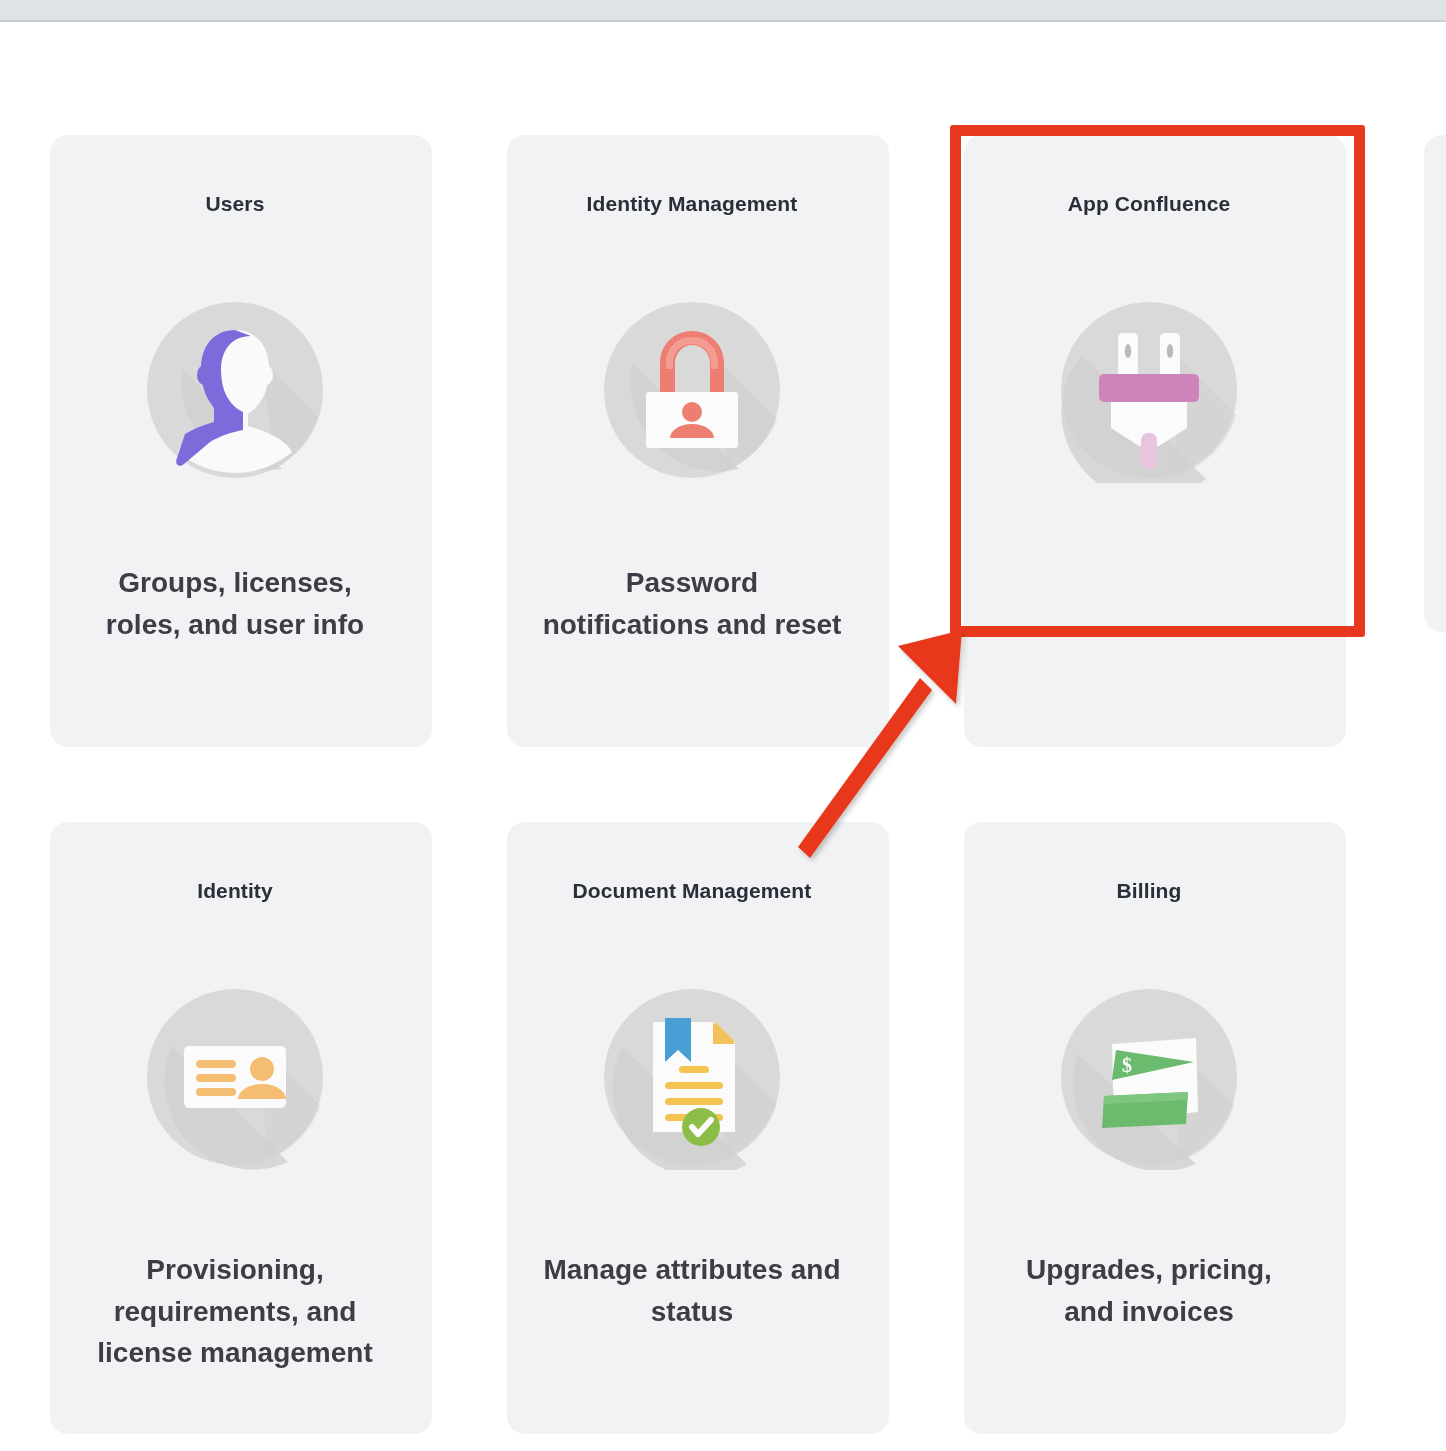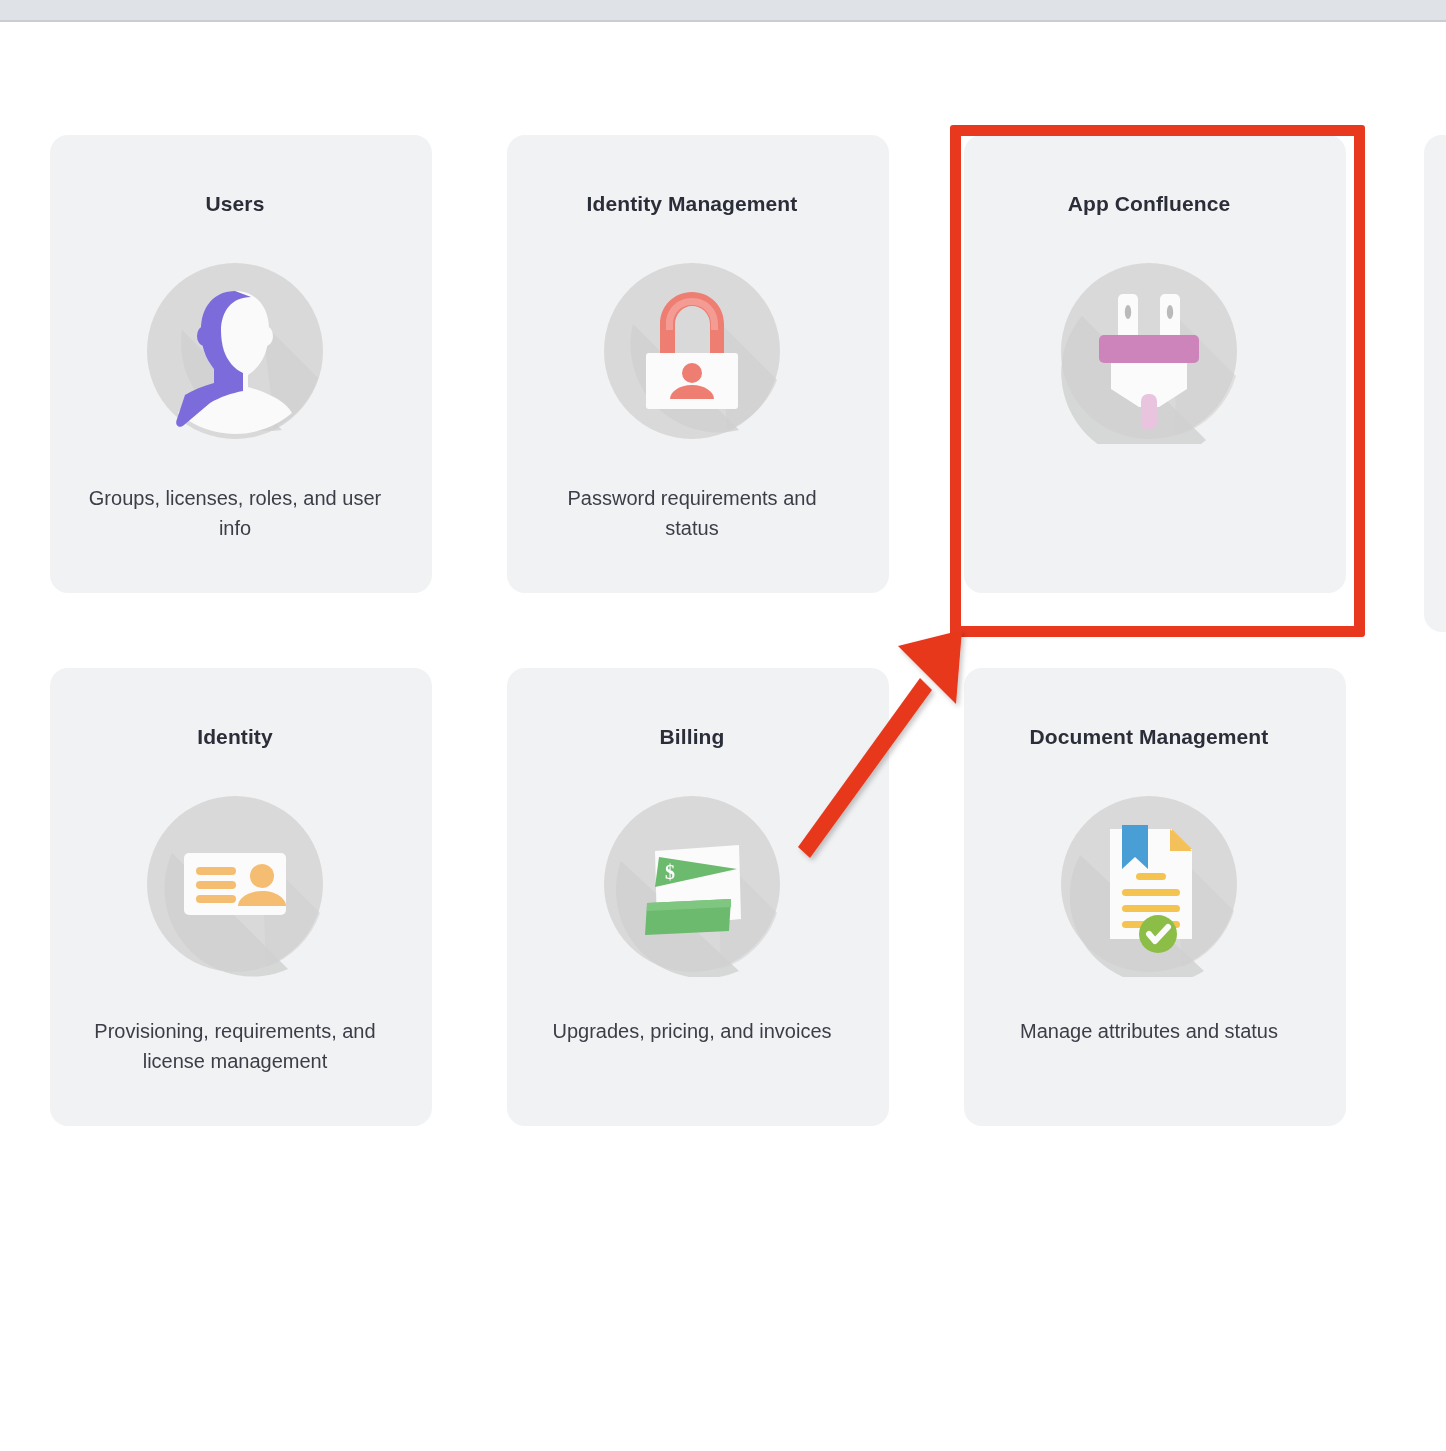--- a/index.html
+++ b/index.html
@@ -26,29 +26,30 @@
   .grid {
     position: absolute;
     left: 50px; top: 135px;
     width: 1440px;
   }
   .row { display: flex; gap: 75px; }
   .row + .row { margin-top: 75px; }
 
   .card {
     width: 382px;
-    height: 458px;
+    height: 612px;
     background: #f1f2f4;
     border-radius: 18px;
     padding: 56px 26px 30px 14px;
     display: flex;
     flex-direction: column;
     align-items: center;
     flex: 0 0 auto;
     position: relative;
+    gap: 39px;
   }
 
   .card-title {
     font-size: 21px;
     font-weight: bold;
     color: #2b2d38;
     text-align: center;
     letter-spacing: 0.1px;
     line-height: 1.2;
     margin: 0;
@@ -57,26 +58,26 @@
   .card-icon {
     margin-top: 42px;
     width: 186px;
     height: 186px;
     flex: 0 0 auto;
   }
   .card-icon svg { display: block; width: 186px; height: 186px; }
 
   .card-desc {
     margin-top: 40px;
-    font-size: 20px;
+    font-size: 28px;
     line-height: 1.48;
     color: #3c3d47;
     text-align: center;
     max-width: 300px;
-    font-weight: normal;
+    font-weight: bold;
   }
 
   
   .card-partial {
     position: absolute;
     left: 1424px; top: 135px;
     width: 382px; height: 497px;
     background: #f1f2f4;
     border-radius: 18px;
   }
@@ -137,21 +138,21 @@
             <path d="M128 172 A88 88 0 0 0 178 122 L122 66 Z" fill="#cfcfcf" opacity="0.6"></path>
             <path d="M93 34 c-18 0 -32 14 -32 32 l0 30 l15 0 l0 -30 c0 -10 8 -18 17 -18 c10 0 18 8 18 18 l0 30 l14 0 l0 -30 c0 -18 -14 -32 -32 -32 z" fill="#ee7d72"></path>
             <path d="M93 40 c-15 0 -26 11 -26 26 l0 6 l7 0 l0 -6 c0 -11 8 -19 19 -19 c11 0 19 8 19 19 l0 6 l7 0 l0 -6 c0 -15 -11 -26 -26 -26 z" fill="#f5a199" opacity="0.85"></path>
             <rect x="47" y="95" width="92" height="56" rx="3" fill="#fbfbfb"></rect>
             <g fill="#ee7d72">
               <circle cx="93" cy="115" r="10"></circle>
               <path d="M93 127 c-13 0 -22 7 -22 14 l44 0 c0 -7 -9 -14 -22 -14 z"></path>
             </g>
           </svg>
         </div>
-        <div class="card-desc">Password requirements and status</div>
+        <div class="card-desc">Password notifications and reset</div>
       </div>
 
       <div class="card">
         <div class="card-title">App Confluence</div>
         <div class="card-icon">
           <svg viewBox="0 0 186 186">
             <circle cx="93" cy="93" r="88" fill="#d9d9d9"></circle>
             <path d="M26 58 L150 182 A88 88 0 0 1 26 58 Z" fill="#cfcfcf" opacity="0.8"></path>
             <path d="M120 178 A88 88 0 0 0 180 118 L118 56 Z" fill="#cfcfcf" opacity="0.55"></path>
             <rect x="62" y="36" width="20" height="48" rx="5" fill="#fbfbfb"></rect>
@@ -179,37 +180,20 @@
             <g fill="#f5bd71">
               <rect x="54" y="76" width="40" height="8" rx="4"></rect>
               <rect x="54" y="90" width="40" height="8" rx="4"></rect>
               <rect x="54" y="104" width="40" height="8" rx="4"></rect>
               <circle cx="120" cy="85" r="12"></circle>
               <path d="M120 100 c-15 0 -24 8 -24 15 l48 0 c0 -7 -9 -15 -24 -15 z"></path>
             </g>
           </svg>
         </div>
         <div class="card-desc">Provisioning, requirements, and license management</div>
-      </div>
-
-      <div class="card">
-        <div class="card-title">Billing</div>
-        <div class="card-icon">
-          <svg viewBox="0 0 186 186">
-            <circle cx="93" cy="93" r="88" fill="#d9d9d9"></circle>
-            <path d="M22 70 L140 180 A88 88 0 0 1 22 70 Z" fill="#cfcfcf" opacity="0.8"></path>
-            <path d="M122 178 A88 88 0 0 0 178 122 L118 62 Z" fill="#cfcfcf" opacity="0.55"></path>
-            <path d="M56 60 L140 54 L142 128 L58 136 Z" fill="#fbfbfb"></path>
-            <path d="M60 66 L138 78 L56 96 Z" fill="#6cba6e"></path>
-            <path d="M48 112 L132 108 L130 140 L46 144 Z" fill="#6cba6e"></path>
-            <path d="M48 112 L132 108 L132 116 L48 120 Z" fill="#7fc781"></path>
-            <text x="66" y="88" font-family="'Liberation Serif', serif" font-size="20" font-weight="bold" fill="#fbfbfb">$</text>
-          </svg>
-        </div>
-        <div class="card-desc">Upgrades, pricing, and invoices</div>
       </div>
 
       <div class="card">
         <div class="card-title">Document Management</div>
         <div class="card-icon">
           <svg viewBox="0 0 186 186">
             <circle cx="93" cy="93" r="88" fill="#d9d9d9"></circle>
             <path d="M24 64 L148 180 A88 88 0 0 1 24 64 Z" fill="#cfcfcf" opacity="0.8"></path>
             <path d="M126 176 A88 88 0 0 0 178 120 L120 62 Z" fill="#cfcfcf" opacity="0.55"></path>
             <path d="M54 38 L116 38 L136 58 L136 148 L54 148 Z" fill="#fbfbfb"></path>
@@ -222,20 +206,37 @@
               <rect x="66" y="98" width="58" height="7" rx="3.5"></rect>
               <rect x="66" y="114" width="58" height="7" rx="3.5"></rect>
               <rect x="66" y="130" width="58" height="7" rx="3.5"></rect>
             </g>
             <circle cx="102" cy="143" r="19" fill="#8cbe47"></circle>
             <path d="M93 143 l6 7 l13 -14" stroke="#fbfbfb" stroke-width="6" fill="none" stroke-linecap="round" stroke-linejoin="round"></path>
           </svg>
         </div>
         <div class="card-desc">Manage attributes and status</div>
       </div>
+
+      <div class="card">
+        <div class="card-title">Billing</div>
+        <div class="card-icon">
+          <svg viewBox="0 0 186 186">
+            <circle cx="93" cy="93" r="88" fill="#d9d9d9"></circle>
+            <path d="M22 70 L140 180 A88 88 0 0 1 22 70 Z" fill="#cfcfcf" opacity="0.8"></path>
+            <path d="M122 178 A88 88 0 0 0 178 122 L118 62 Z" fill="#cfcfcf" opacity="0.55"></path>
+            <path d="M56 60 L140 54 L142 128 L58 136 Z" fill="#fbfbfb"></path>
+            <path d="M60 66 L138 78 L56 96 Z" fill="#6cba6e"></path>
+            <path d="M48 112 L132 108 L130 140 L46 144 Z" fill="#6cba6e"></path>
+            <path d="M48 112 L132 108 L132 116 L48 120 Z" fill="#7fc781"></path>
+            <text x="66" y="88" font-family="'Liberation Serif', serif" font-size="20" font-weight="bold" fill="#fbfbfb">$</text>
+          </svg>
+        </div>
+        <div class="card-desc">Upgrades, pricing, and invoices</div>
+      </div>
     </div>
   </div>
 
   <div class="annot-box"></div>
 
   <svg class="annot-arrow" viewBox="0 0 260 280">
     <defs>
       <filter id="sh" x="-30%" y="-30%" width="180%" height="180%">
         <feDropShadow dx="2.5" dy="3" stdDeviation="2.5" flood-color="#000000" flood-opacity="0.22"></feDropShadow>
       </filter>

